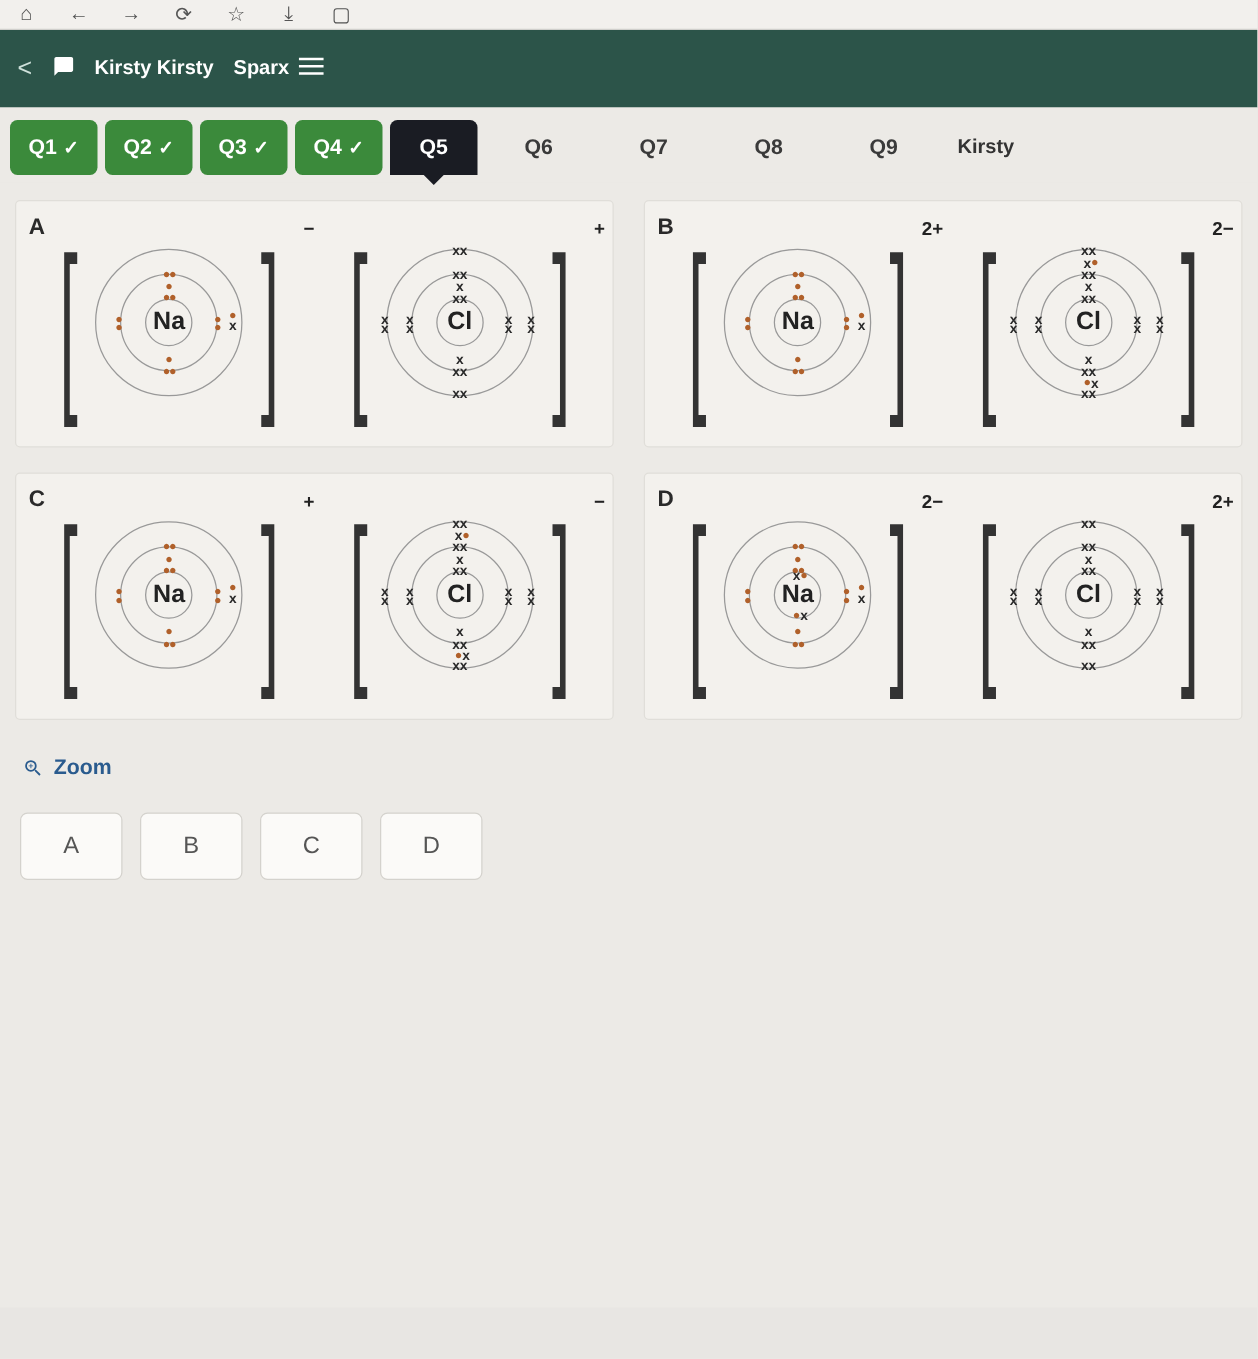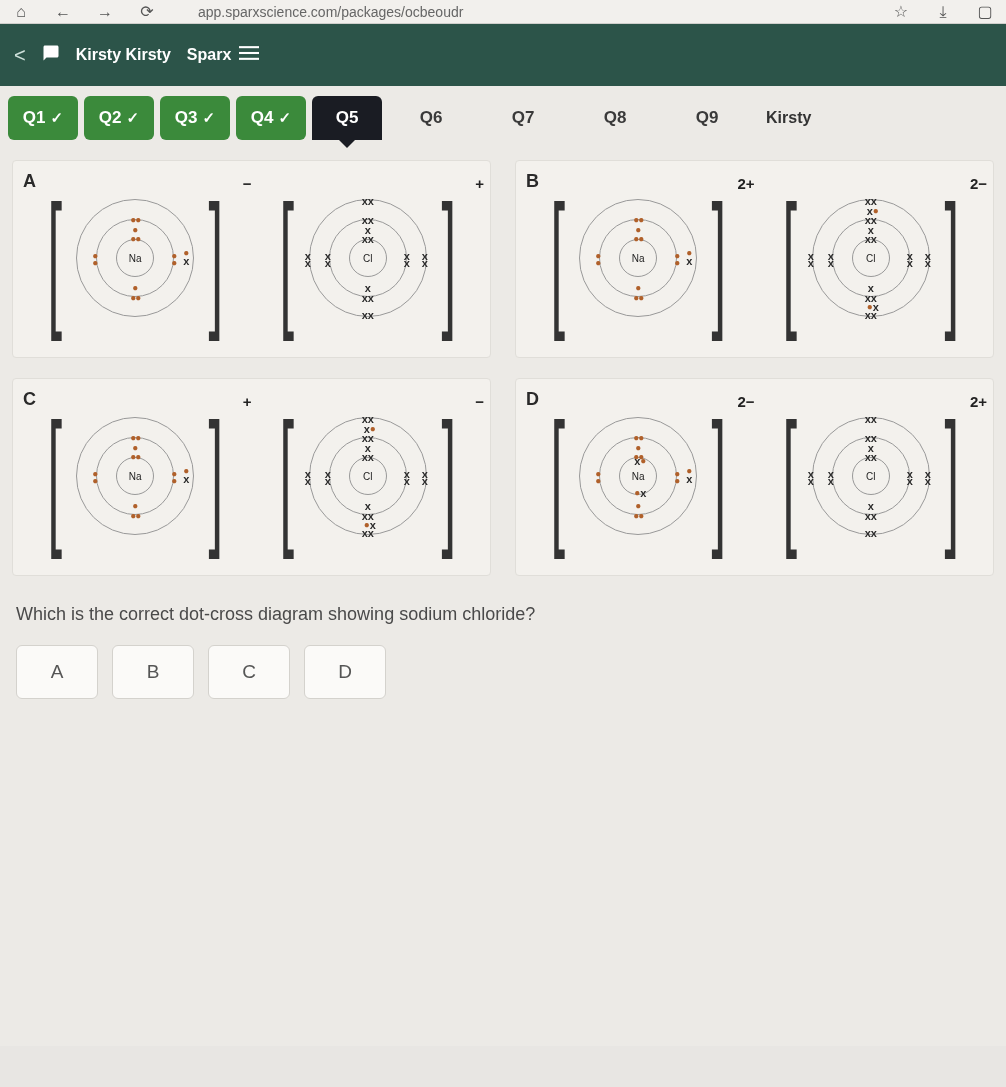--- a/index.html
+++ b/index.html
@@ -33,42 +33,41 @@
   
   .ion { flex: 1; display: flex; align-items: center; justify-content: center; position: relative; height: 170px; }
   .bracket-l, .bracket-r { font-size: 150px; font-weight: 200; color: #333; line-height: 0.9; transform: scaleX(0.35); }
   .charge { position: absolute; top: 2px; right: -2px; font-size: 15px; font-weight: 700; color: #222; }
   
   .atom { position: relative; width: 120px; height: 120px; }
   .shell { position: absolute; border: 1px solid #999; border-radius: 50%; left: 50%; top: 50%; transform: translate(-50%,-50%); }
   .s1 { width: 38px; height: 38px; }
   .s2 { width: 78px; height: 78px; }
   .s3 { width: 118px; height: 118px; }
-  .nucleus { position: absolute; left: 50%; top: 50%; transform: translate(-50%,-50%); font-weight: 400; font-size: 10px; color: #222; }
+  .nucleus { position: absolute; left: 50%; top: 50%; transform: translate(-50%,-50%); font-weight: 700; font-size: 20px; color: #222; }
   .e { position: absolute; font-size: 10px; line-height: 1; font-weight: 900; }
   .e.dot { color: #b0602a; }
   .e.cross { color: #2a2a2a; font-size: 11px; }
   
   .zoom-link { display: flex; align-items: center; gap: 8px; color: #2a5b8e; font-weight: 700; font-size: 17px; margin: 0 0 26px 6px; }
   .zoom-link svg { width: 17px; height: 17px; fill: #2a5b8e; }
   
   .question-text { font-size: 18px; color: #4a4a4a; margin: 0 0 20px 4px; }
   
   .answer-row { display: flex; gap: 14px; padding-left: 4px; }
   .answer-btn { width: 82px; height: 54px; border: 1px solid #d4d2cd; background: #fbfaf8; border-radius: 6px; font-size: 19px; color: #555; font-weight: 500; display:flex; align-items:center; justify-content:center; cursor:pointer; }
 </style>
 </head>
 <body>
 
 <div class="browser-chrome">
   <span class="icon">⌂</span>
   <span class="icon">←</span>
   <span class="icon">→</span>
   <span class="icon">⟳</span>
-  <span class="url-bar">app.sparxscience.com/packages/ocbeoudr</span>
   <span class="icon">☆</span>
   <span class="icon">⤓</span>
   <span class="icon">▢</span>
 </div>
 
 <div class="app-header">
   <span class="back">&lt;</span>
   <span class="chat-icon">
     <svg viewBox="0 0 24 24">
         <path d="M20 2H4c-1.1 0-2 .9-2 2v18l4-4h14c1.1 0 2-.9 2-2V4c0-1.1-.9-2-2-2z"></path>
@@ -368,22 +367,27 @@
             <span class="e cross" style="left:-3px; top:60px;">x</span>
             <span class="e cross" style="left:114px; top:53px;">x</span>
             <span class="e cross" style="left:114px; top:60px;">x</span>
           </div>
       <span class="bracket-r">]</span>
       <span class="charge">2+</span>
     </div>
   </div>
     </div>
 
-
-  <div class="question-text">Which is the correct dot-cross diagram showing sodium chloride?</div>
+  <div class="zoom-link">
+    <svg viewBox="0 0 24 24">
+        <path d="M15.5 14h-.79l-.28-.27A6.471 6.471 0 0016 9.5 6.5 6.5 0 109.5 16c1.61 0 3.09-.59 4.23-1.57l.27.28v.79l5 4.99L20.49 19l-4.99-5zm-6 0C7.01 14 5 11.99 5 9.5S7.01 5 9.5 5 14 7.01 14 9.5 11.99 14 9.5 14zm.5-7H9v2H7v1h2v2h1v-2h2V9h-2z"></path>
+      </svg>
+    <span>Zoom</span>
+  </div>
+
 
   <div class="answer-row" id="answer-row">
       <div class="answer-btn">A</div>
       <div class="answer-btn">B</div>
       <div class="answer-btn">C</div>
       <div class="answer-btn">D</div>
     </div>
 
 </div>
 

